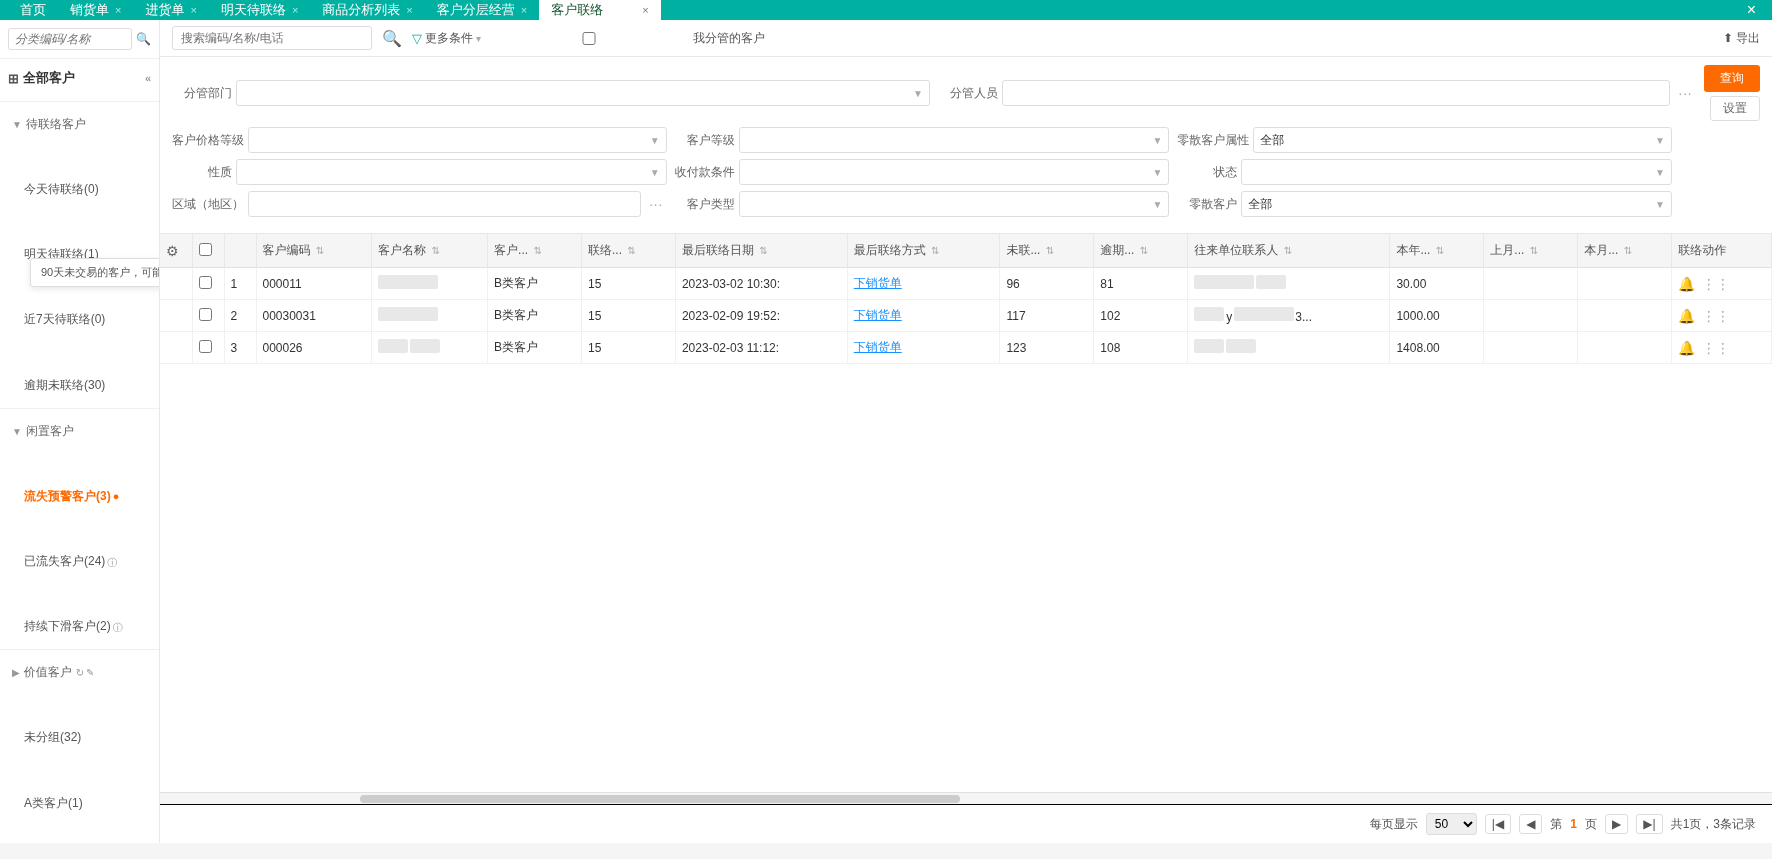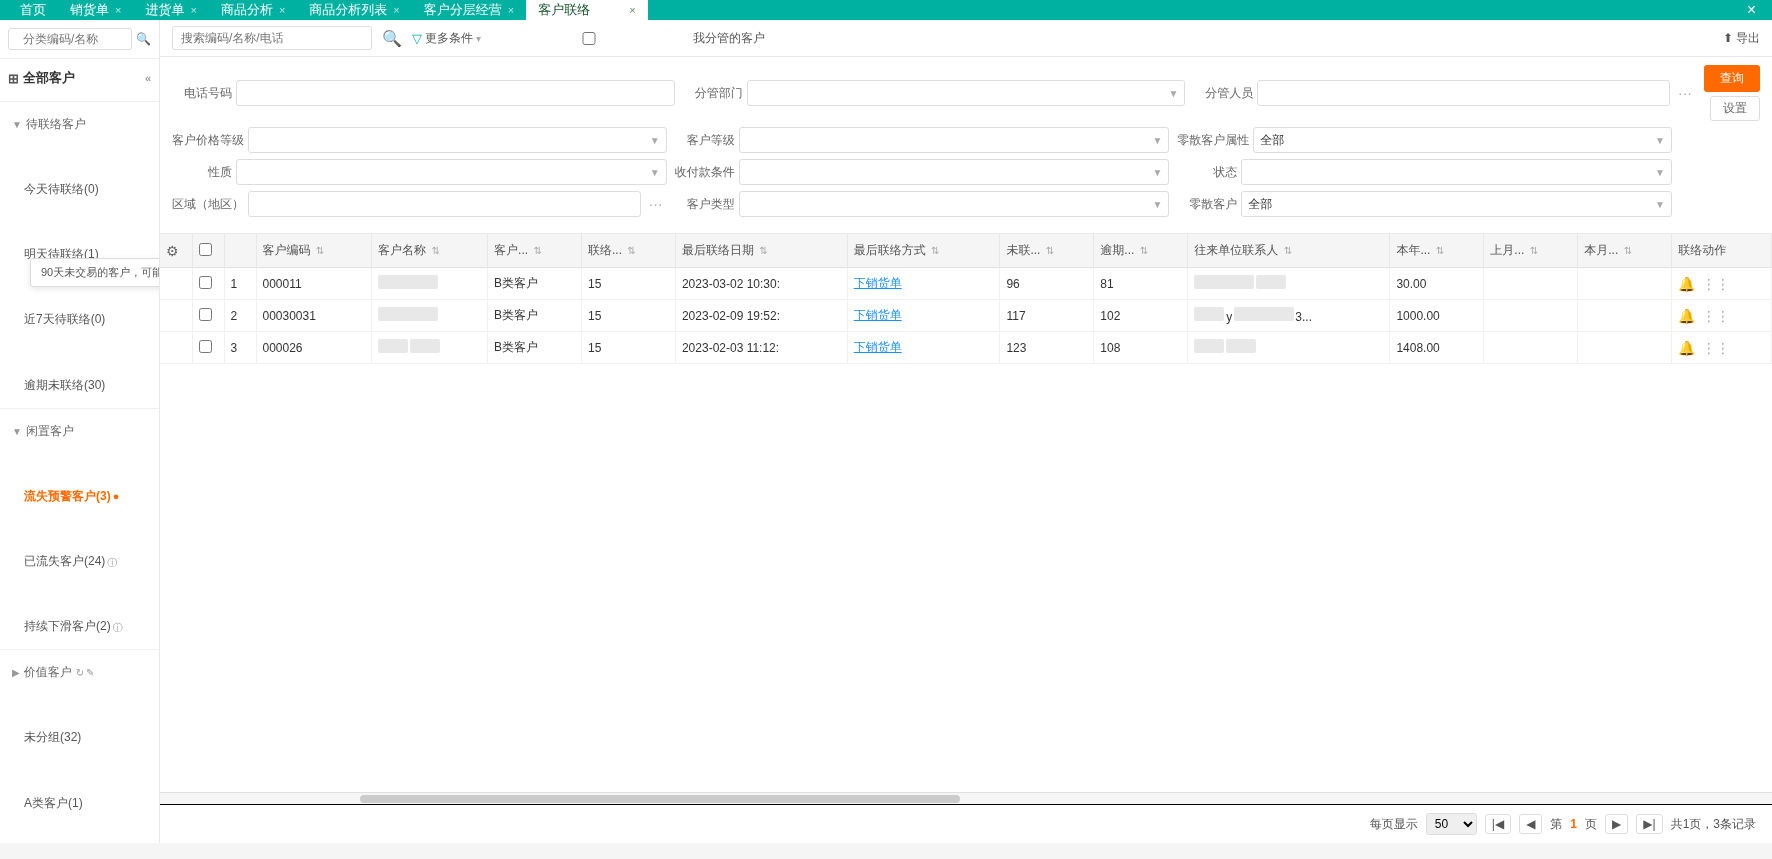--- a/index.html
+++ b/index.html
@@ -46,24 +46,25 @@
     }
     .sidebar-search {
       display: flex;
       align-items: center;
       padding: 8px;
       border-bottom: 1px solid #f0f0f0;
     }
     .sidebar-search input {
       border: 1px solid #ddd;
       border-radius: 3px;
-      padding: 3px 14px;
+      padding: 3px 6px;
       font-size: 12px;
       width: 100%;
       outline: none;
+      font-style: italic;
     }
     .sidebar-search .search-icon { color: #aaa; margin-left: 4px; cursor: pointer; }
     .sidebar-section {
       padding: 6px 8px;
     }
     .sidebar-title {
       display: flex;
       align-items: center;
       font-size: 13px;
       font-weight: bold;
@@ -373,21 +374,21 @@
   </div>
   <div class="tab">
     <span>销货单</span>
     <span class="close-btn">×</span>
   </div>
   <div class="tab">
     <span>进货单</span>
     <span class="close-btn">×</span>
   </div>
   <div class="tab">
-    <span>商品分析</span>
+    <span>明天待联络</span>
     <span class="close-btn">×</span>
   </div>
   <div class="tab">
     <span>商品分析列表</span>
     <span class="close-btn">×</span>
   </div>
   <div class="tab">
     <span>客户分层经营</span>
     <span class="close-btn">×</span>
   </div>
@@ -506,24 +507,20 @@
       </label>
       <div class="export-btn">
         <span>⬆</span>
         <span>导出</span>
       </div>
     </div>
 
     <div class="filter-panel">
 
       <div class="filter-row">
-        <div class="filter-item">
-          <span class="filter-label">电话号码</span>
-          <input class="filter-input" type="text" style="">
-        </div>
         <div class="filter-item">
           <span class="filter-label">分管部门</span>
           <div class="filter-select">
             <span></span>
             <span class="down-arrow">▼</span>
           </div>
         </div>
         <div class="filter-item">
           <span class="filter-label">分管人员</span>
           <div class="filter-select">

